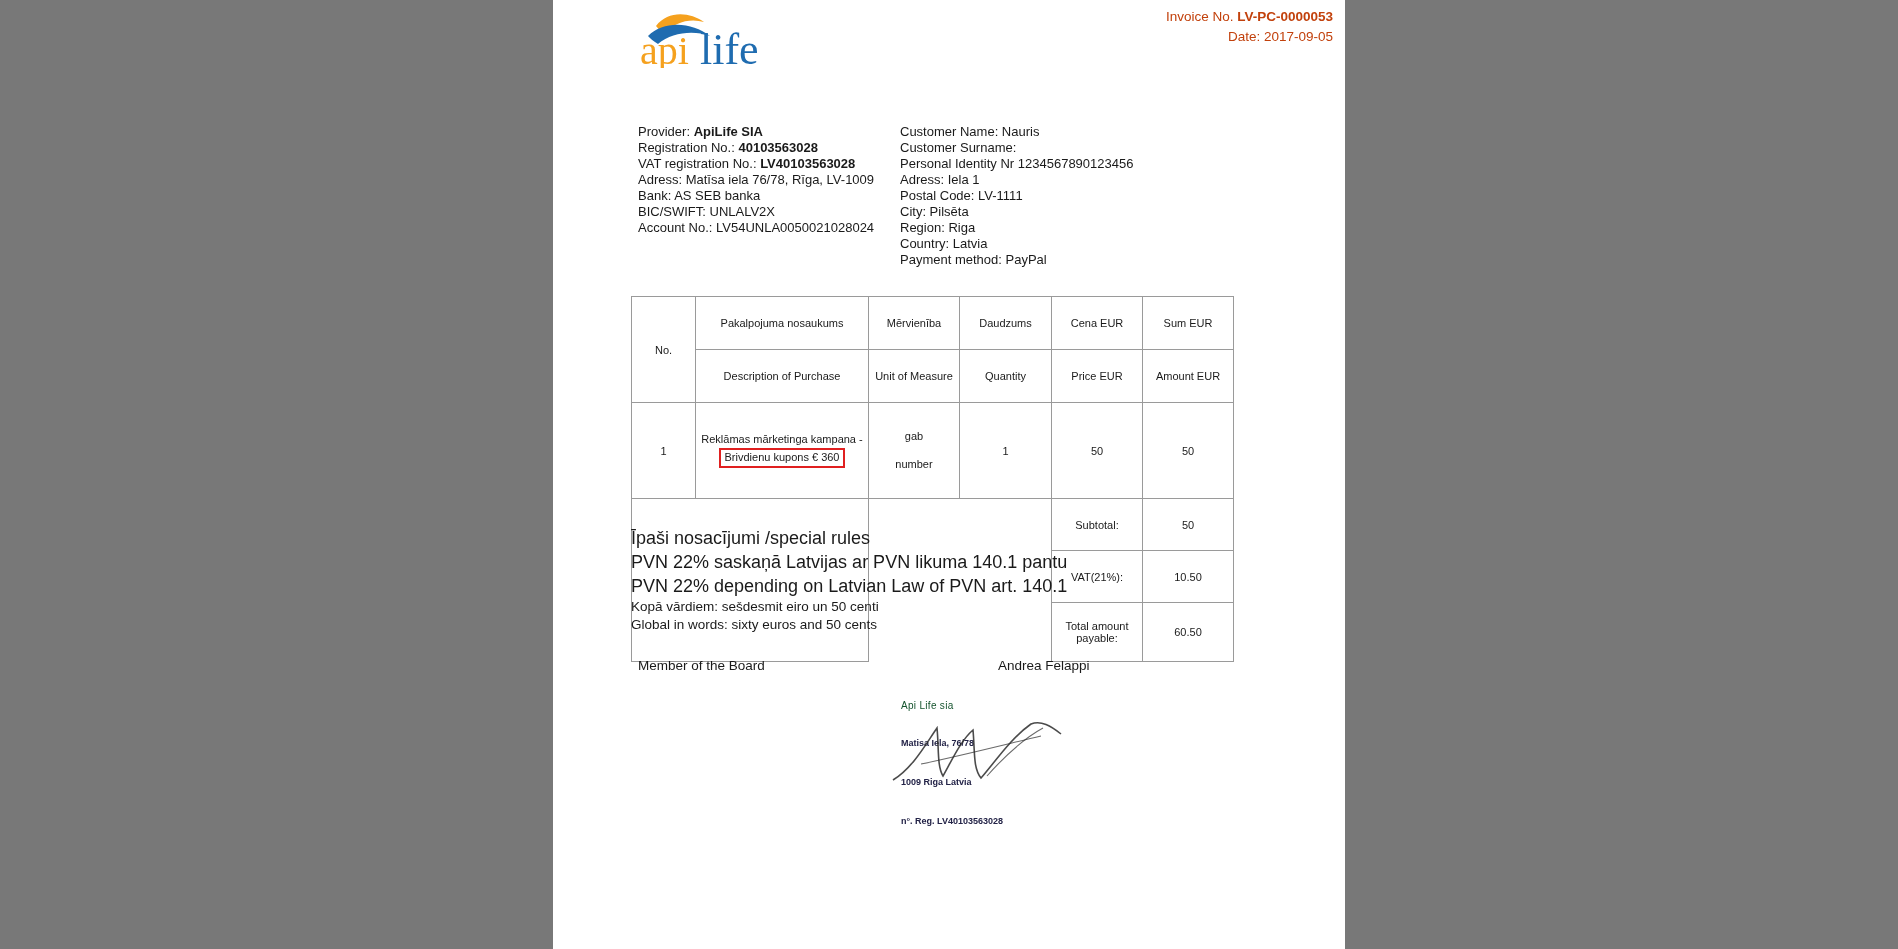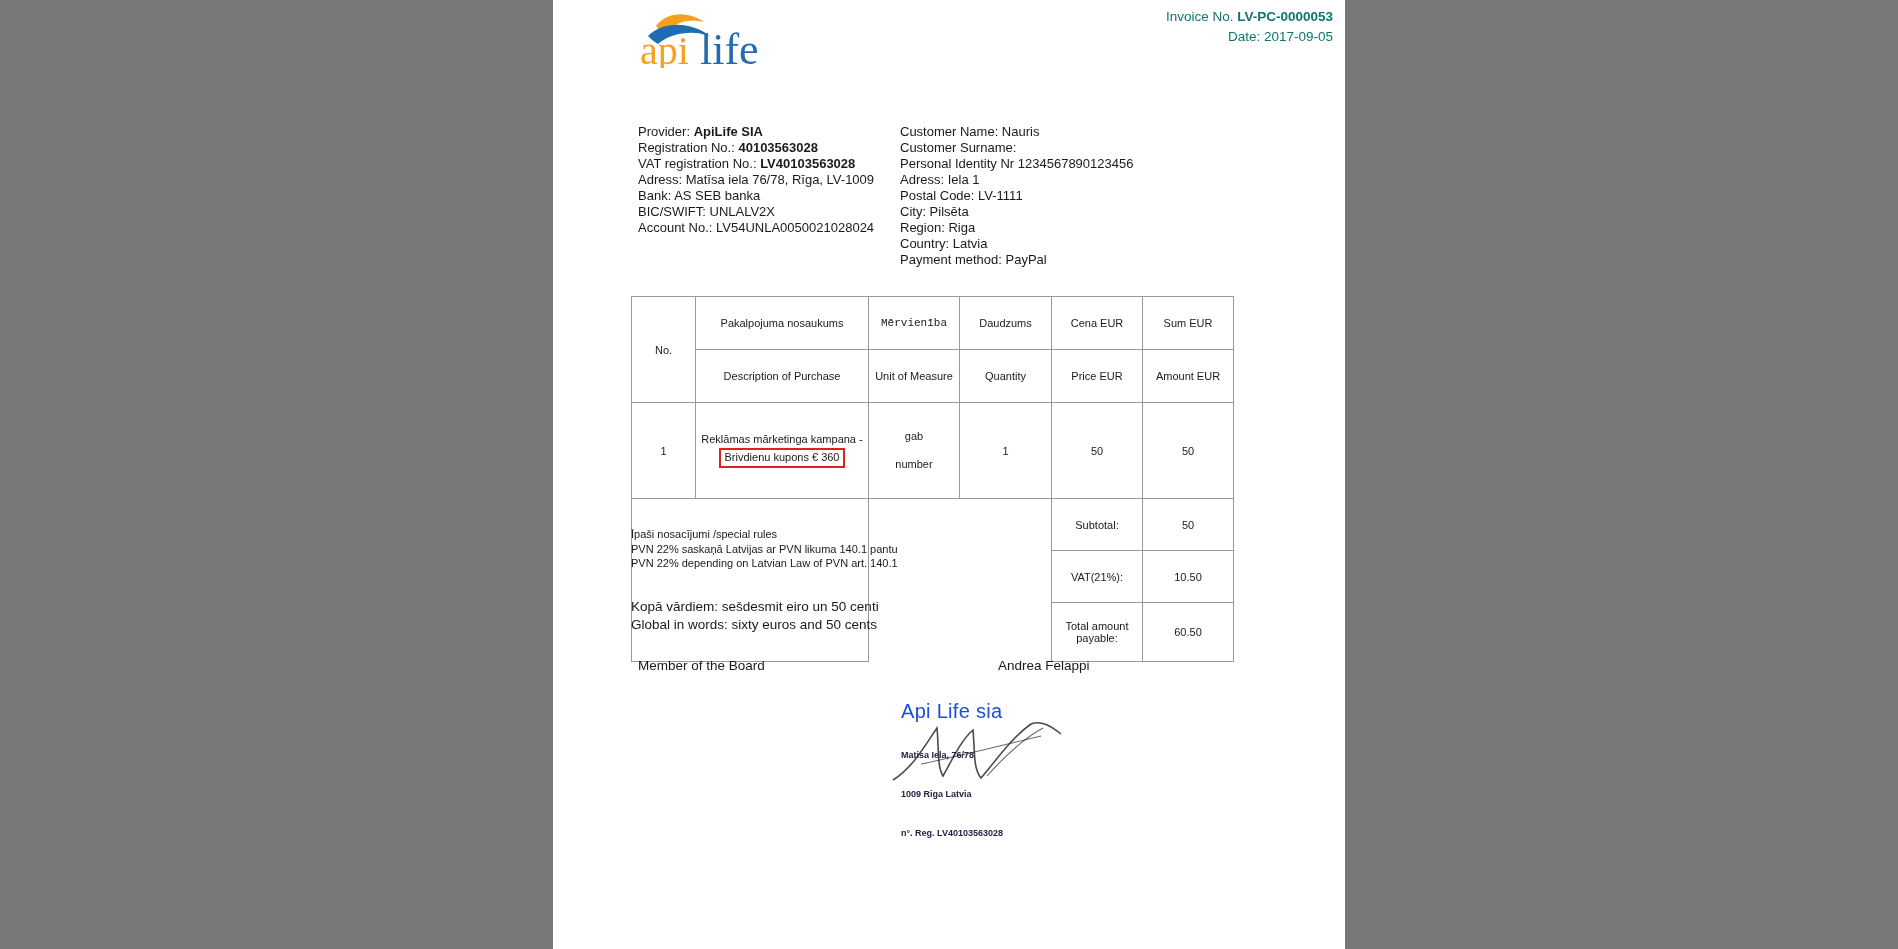--- a/index.html
+++ b/index.html
@@ -41,21 +41,21 @@
   }
   .logo svg { display: block; }
 
   .inv-meta {
     position: absolute;
     left: 400px;
     top: 7px;
     width: 380px;
     text-align: right;
     font-size: 13.5px;
-    color: #0f766e;
+    color: #c2410c;
     line-height: 1.45;
   }
   .inv-meta .line { white-space: nowrap; }
   .inv-meta b { font-weight: bold; }
 
   
   .party {
     position: absolute;
     font-size: 13px;
     line-height: 1.235;
@@ -76,21 +76,21 @@
     color: #1a1a1a;
   }
   .tbl td {
     border: 1px solid #9a9a9a;
     text-align: center;
     vertical-align: middle;
     padding: 13px 4px;
   }
   .c-no { width: 55px; }
   .c-desc { width: 164px; }
-  .c-unit { width: 82px; font-family: Liberation Mono, monospace; }
+  .c-unit { width: 82px; }
   .c-qty { width: 83px; }
   .c-price { width: 82px; }
   .c-amount { width: 82px; }
 
   .head-top td { height: 26px; }
   .head-bot td { height: 26px; }
   .row-item td { height: 69px; }
   .no-border { border: none !important; }
   .blank-cell { border-left: 1px solid #9a9a9a; border-right: 1px solid #9a9a9a; border-top: none; border-bottom: 1px solid #9a9a9a;}
   .lbl-cell { text-align: right; padding-right: 8px; }
@@ -105,21 +105,21 @@
     padding: 1px 4px 2px 4px;
     margin-top: 1px;
   }
   .unit-stack { line-height: 2.5; }
 
   
   .notes {
     position: absolute;
     left: 78px;
     top: 527px;
-    font-size: 11px;
+    font-size: 18px;
     line-height: 1.32;
     color: #1a1a1a;
   }
   .words {
     position: absolute;
     left: 78px;
     top: 598px;
     font-size: 13.5px;
     line-height: 1.32;
     color: #1a1a1a;
@@ -138,24 +138,24 @@
   
   .stamp {
     position: absolute;
     left: 348px;
     top: 700px;
     width: 230px;
     height: 95px;
     color: #1f1f3a;
   }
   .stamp .s-title {
-    font-size: 20px;
+    font-size: 10px;
     letter-spacing: 0.3px;
     font-weight: normal;
-    color: #1d4ed8;
+    color: #14532d;
   }
   .stamp .s-line {
     font-size: 9px;
     font-weight: bold;
     color: #232347;
     line-height: 1.32;
     margin-top: 27px;
   }
   .stamp svg { position: absolute; left: -10px; top: 18px; }
 </style>

